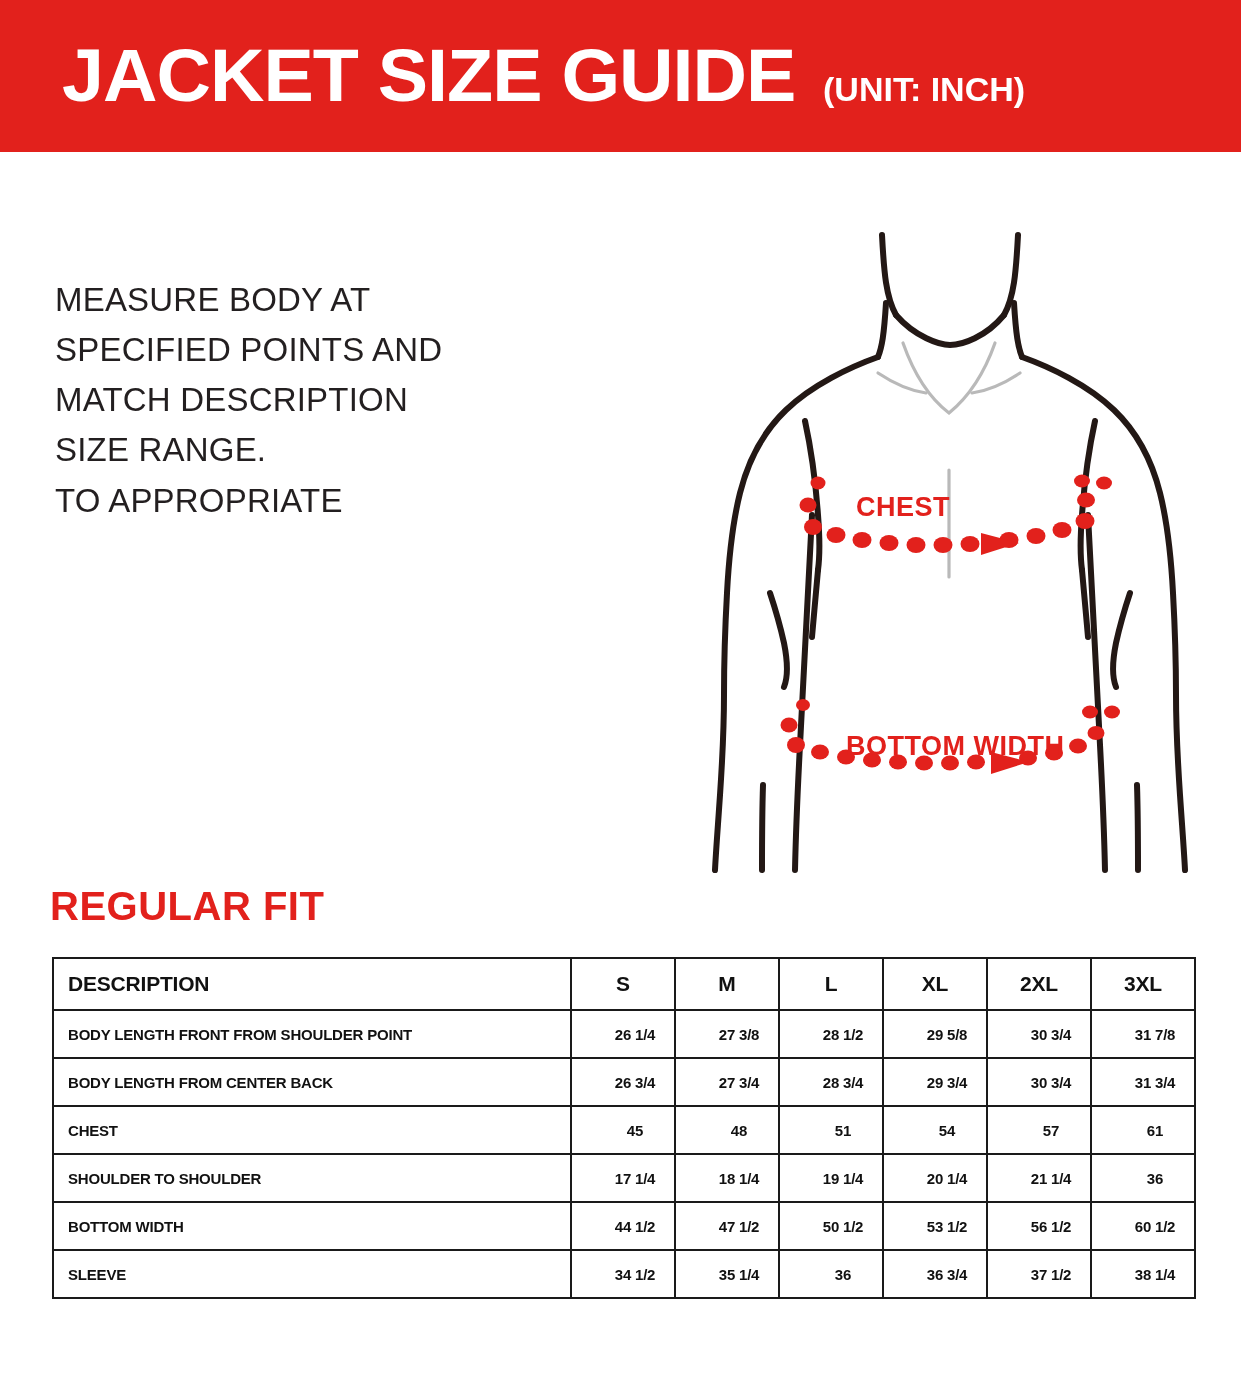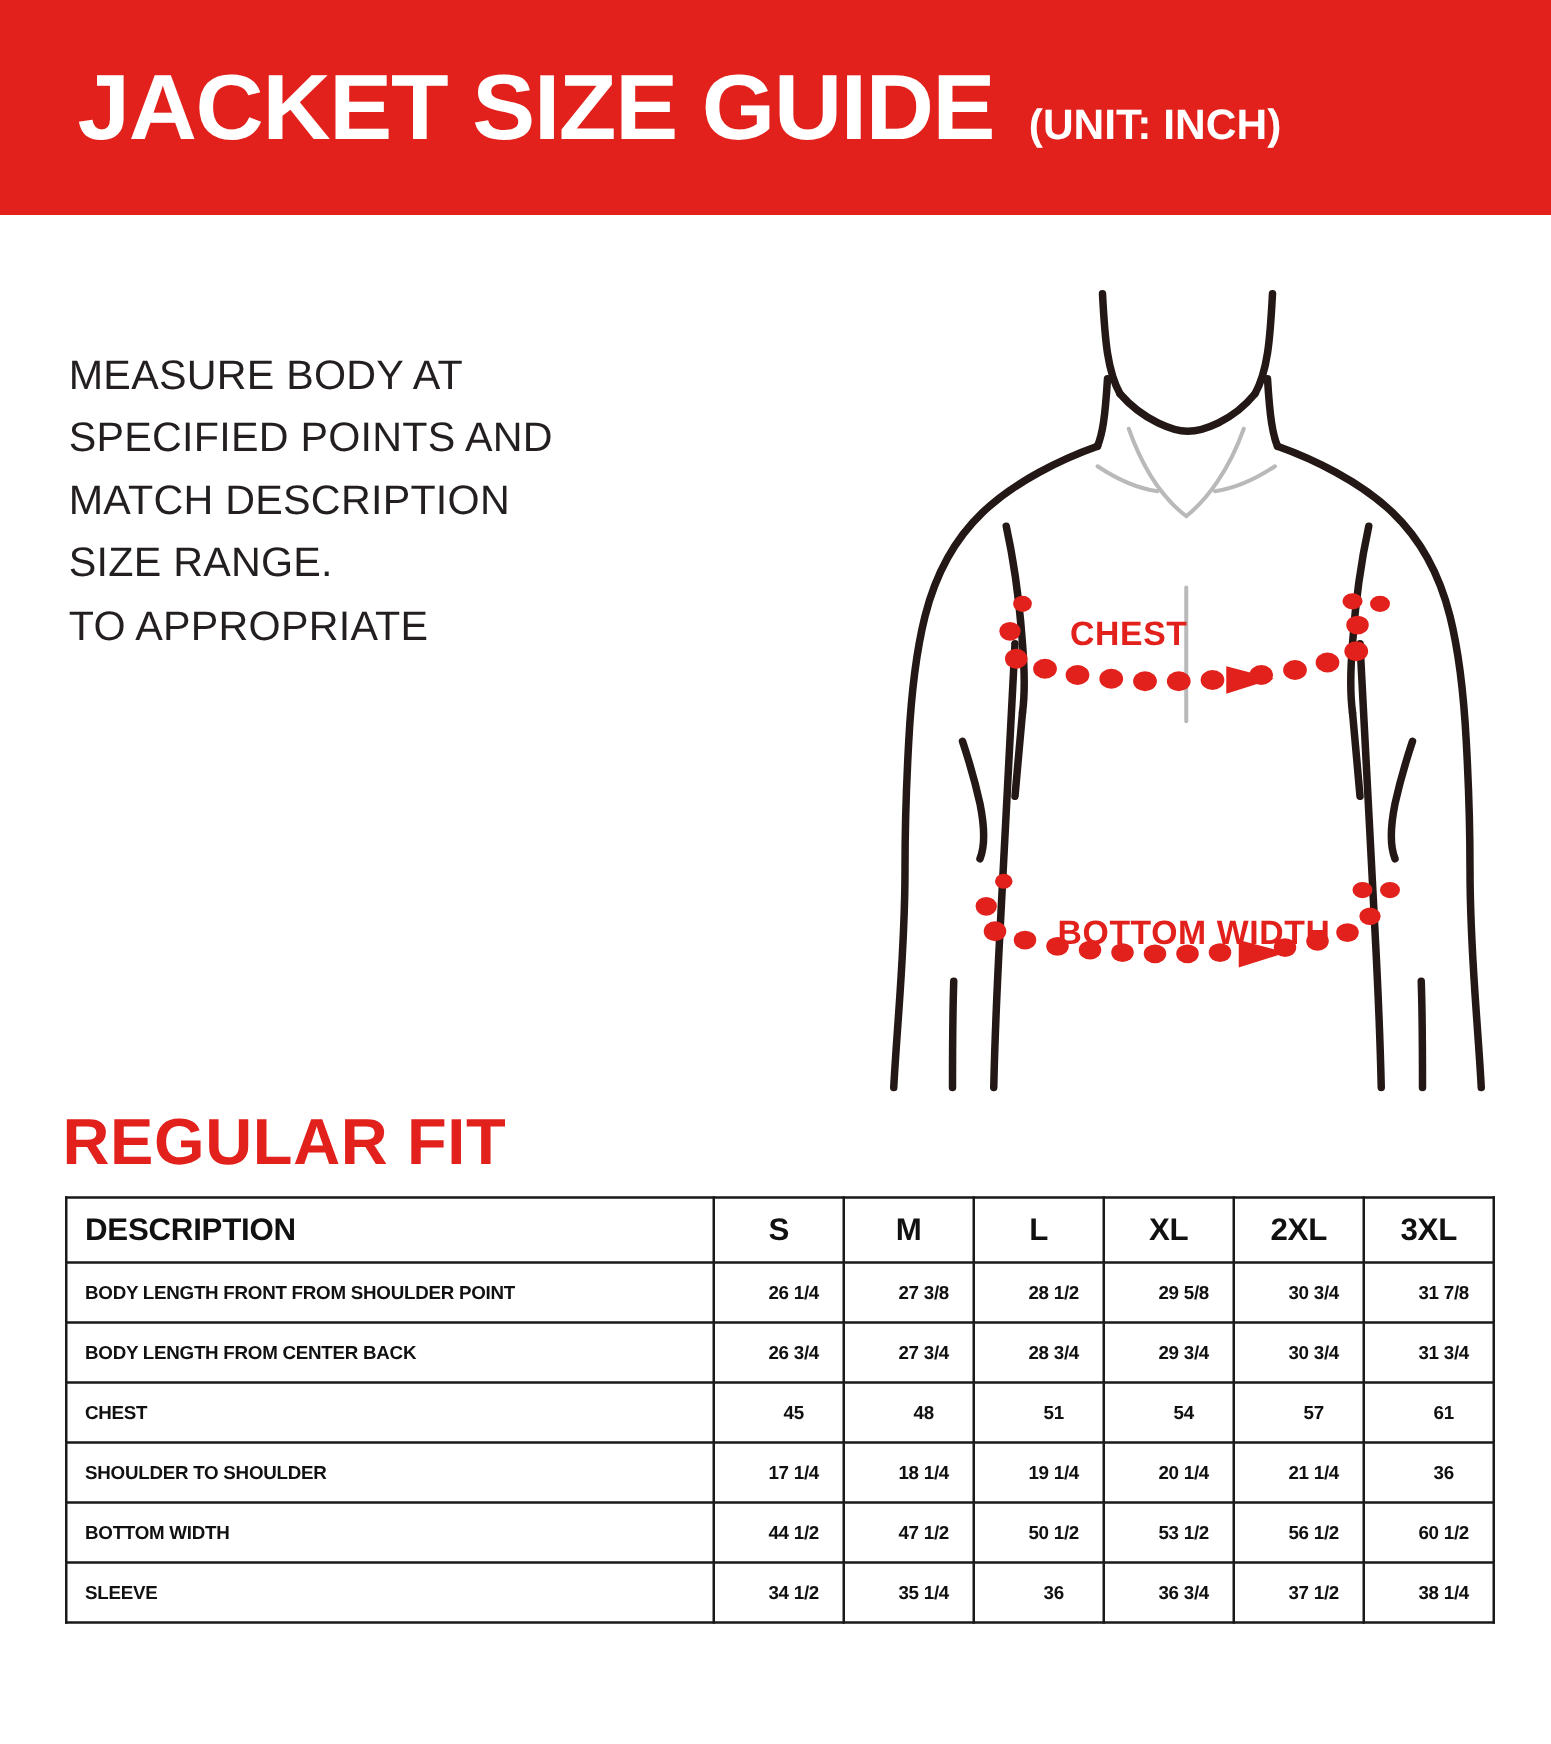--- a/index.html
+++ b/index.html
@@ -8,21 +8,21 @@
     width:1241px; height:1395px;
     background:#ffffff;
     font-family:"Liberation Sans", sans-serif;
     overflow:hidden;
     position:relative;
   }
 
   
   .banner{
     position:absolute; left:0; top:0;
-    width:1241px; height:172px;
+    width:1241px; height:152px;
     background:#E2211C;
     display:flex; align-items:center;
   }
   .banner-inner{
     display:flex; align-items:baseline;
     padding-left:62px;
   }
   .banner-title{
     color:#ffffff;
     font-size:74px;
@@ -73,21 +73,21 @@
     white-space:nowrap;
   }
   #chest-label{ left:856px; top:492px; font-size:27px; }
   #bottom-label{ left:846px; top:731px; font-size:27px; }
 
   
   .fit-heading{
     position:absolute;
     left:50px; top:884px;
     color:#E2211C;
-    font-size:52px;
+    font-size:40px;
     font-weight:bold;
     letter-spacing:0.5px;
   }
 
   
   .size-table{
     position:absolute;
     left:52px; top:957px;
     width:1143px;
     border-collapse:collapse;
@@ -101,21 +101,21 @@
     font-weight:bold;
     color:#111111;
     text-align:left;
     vertical-align:middle;
     font-family:"Liberation Sans", sans-serif;
     letter-spacing:-0.2px;
     white-space:nowrap;
   }
   .size-table thead th{
     height:52px;
-    font-size:25px;
+    font-size:21px;
   }
   .col-desc{ width:518px; }
   .col-size{ width:104px; }
   .size-table thead th.col-size{ text-align:center; padding-left:0; }
   .size-table tbody td.val{ text-align:center; padding-left:24px; }
 </style>
 </head>
 <body>
 
 <div class="banner">

